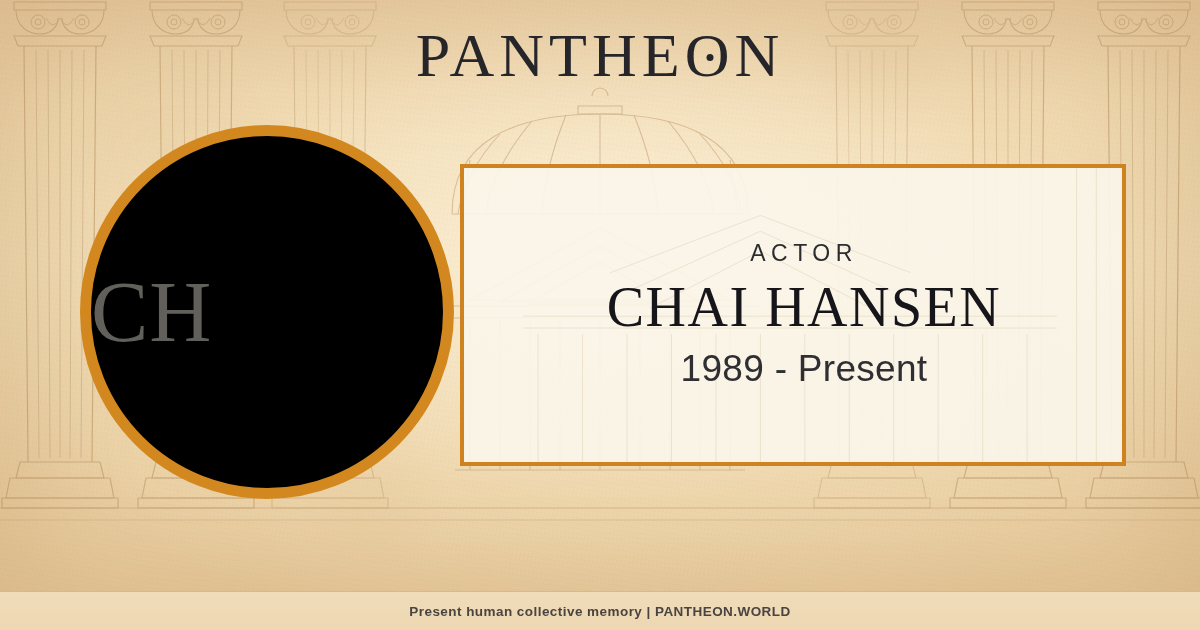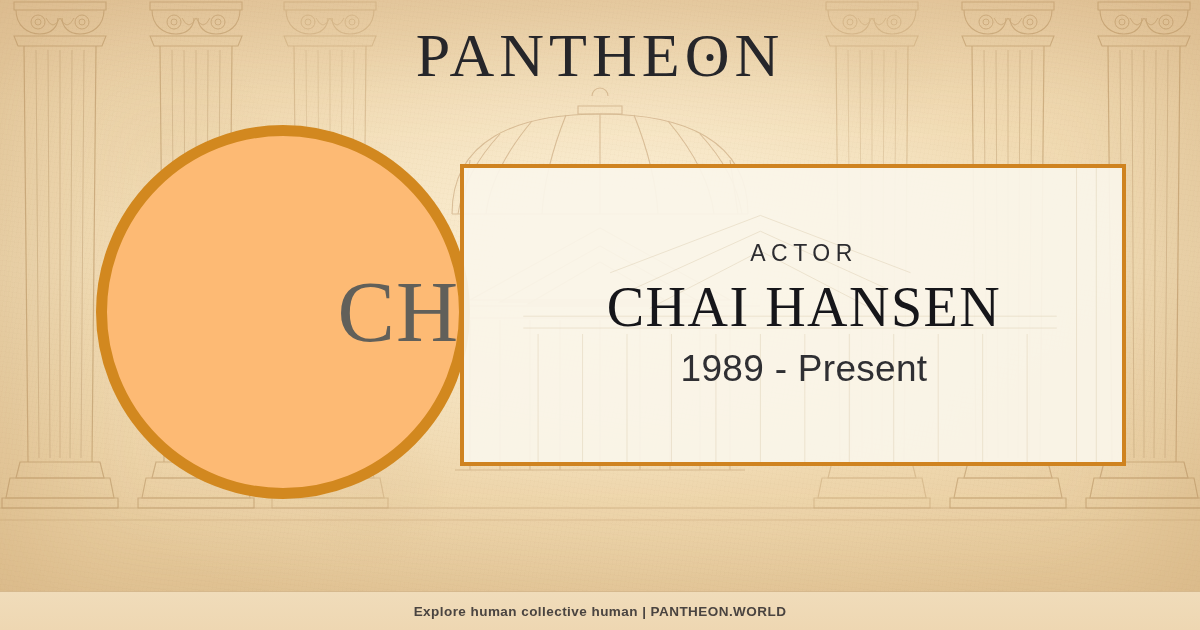--- a/index.html
+++ b/index.html
@@ -107,31 +107,31 @@
     border-radius: 50%;
     background: #26262a;
     left: 50%;
     top: 50%;
     transform: translate(-50%, -14%);
   }
 
   
   .avatar {
     position: absolute;
-    left: 96px;
+    left: 80px;
     top: 125px;
     width: 374px;
     height: 374px;
     border-radius: 50%;
-    background: #fdba74;
+    background: #000000;
     border: 11px solid #d2881f;
     box-sizing: border-box;
     display: flex;
     align-items: center;
-    justify-content: flex-end;
+    justify-content: flex-start;
     z-index: 4;
   }
   .avatar-initials {
     font-family: "Liberation Serif", serif;
     font-size: 86px;
     line-height: 1;
     color: #61605a;
     letter-spacing: 1px;
     user-select: none;
   }
@@ -285,16 +285,16 @@
     <div class="card-content">
       <div class="occupation">ACTOR</div>
       <div class="person-name">CHAI HANSEN</div>
       <div class="life-years">1989 - Present</div>
     </div>
   </div>
 
   <div class="paper-vignette"></div>
 
   <div class="footer-band">
-    <span class="footer-text">Explore human collective human | PANTHEON.WORLD</span>
+    <span class="footer-text">Present human collective memory | PANTHEON.WORLD</span>
   </div>
 
 </div>
 
 </body></html>

